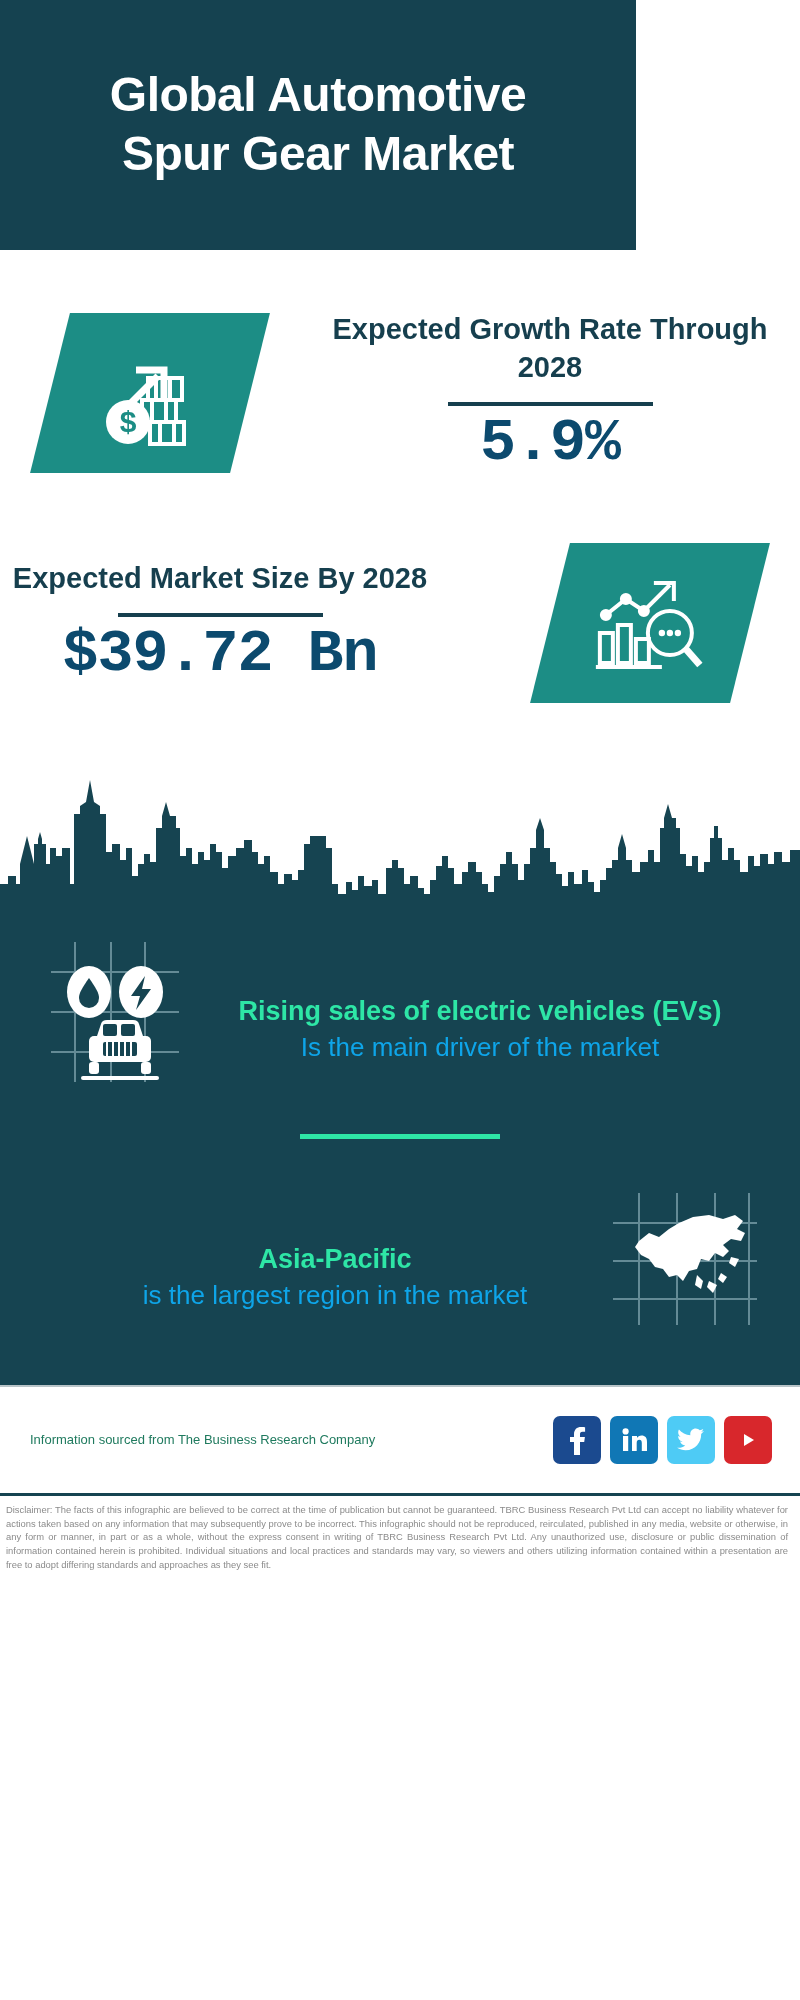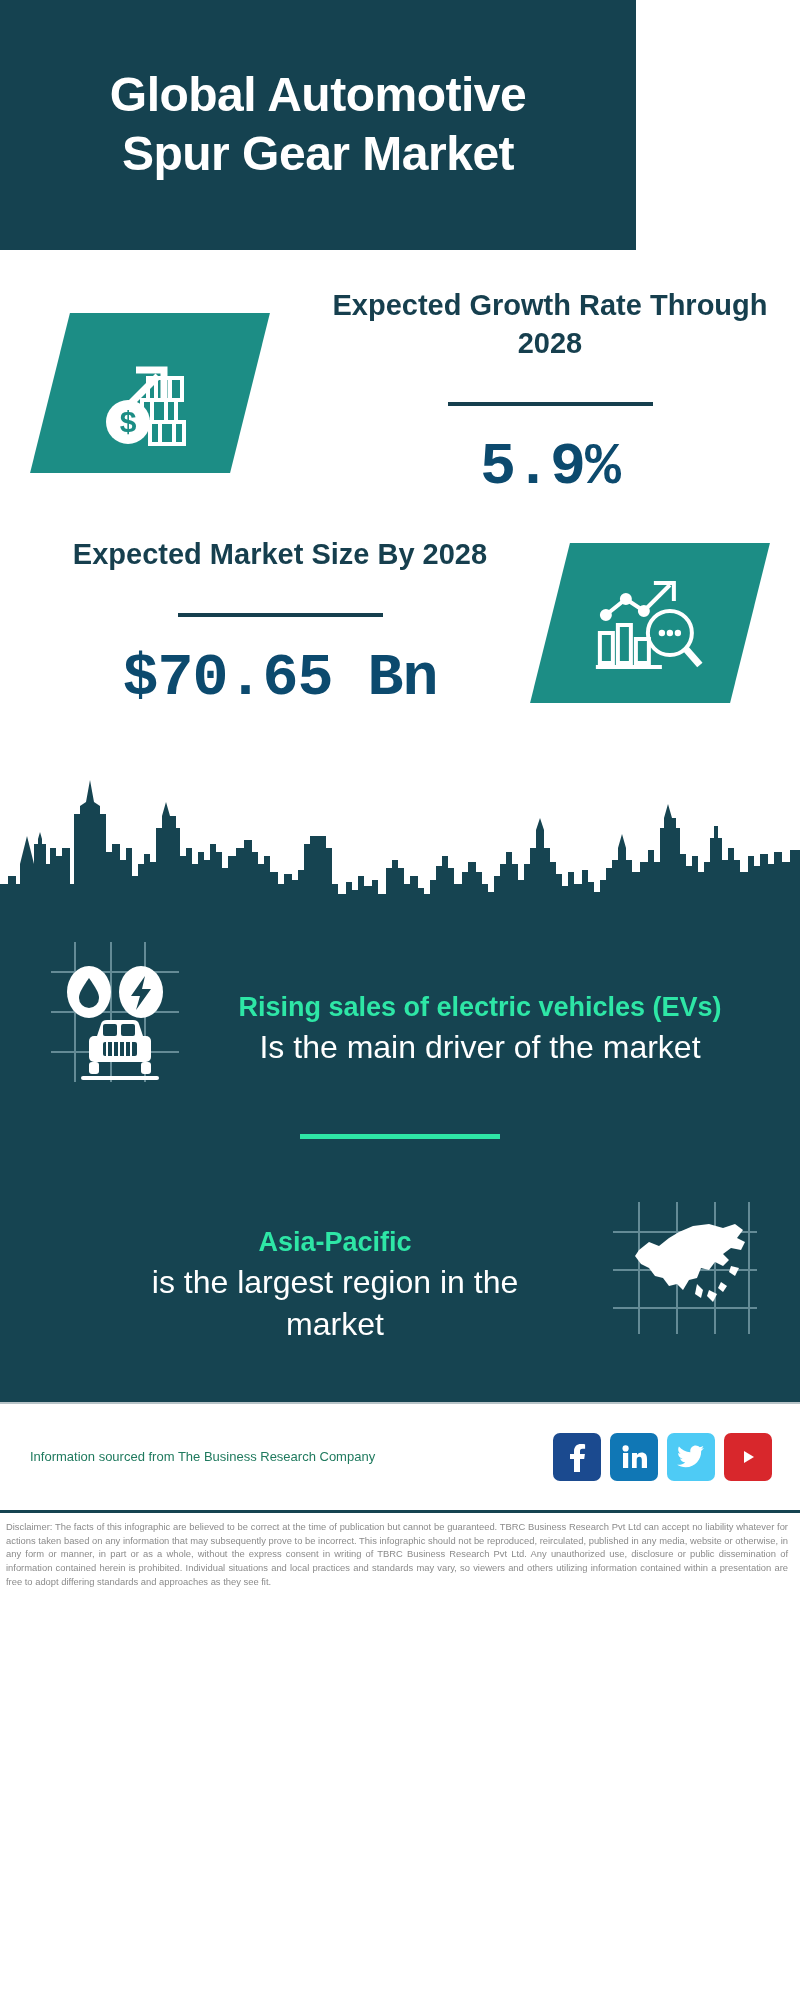--- a/index.html
+++ b/index.html
@@ -35,39 +35,38 @@
     position:relative;
     padding-top:28px;
   }
 
   .stat-row {
     display:flex;
     align-items:center;
     width:800px;
     height:230px;
   }
-  .stat-row.rev { flex-direction:row-reverse; }
+  .stat-row.rev { flex-direction:row-reverse;justify-content:space-between; }
 
   .badge-cell {
     width:300px;
     display:flex; align-items:center; justify-content:center;
   }
   .badge {
     width:200px; height:160px;
     background:#1c8d85;
     transform:skewX(-14deg);
     display:flex; align-items:center; justify-content:center;
   }
   .badge > svg { transform:skewX(14deg); }
 
   .text-cell {
     width:500px;
     display:flex; flex-direction:column; align-items:center;
     text-align:center;
-    gap:24px;
   }
   .stat-row.rev .text-cell { width:440px; }
   .stat-label {
     color:#163f4e;
     font-size:29px;
     font-weight:bold;
     line-height:1.28;
   }
   .stat-rule {
     width:205px; height:4px;
@@ -120,22 +119,22 @@
   .fact-row.rev .fact-text-cell { width:470px; }
 
   .fact-hi {
     color:#2ee6a6;
     font-size:27px;
     font-weight:bold;
     line-height:1.33;
     display:block;
   }
   .fact-sub {
-    color:#ffffff;
-    font-size:32px;
+    color:#0ea5e9;
+    font-size:26px;
     font-weight:normal;
     line-height:1.33;
     display:block;
   }
 
   .green-rule {
     width:200px; height:5px;
     background:#2ee6a6;
     margin:40px auto 42px auto;
   }
@@ -243,21 +242,21 @@
           </g>
           <circle cx="72" cy="62" r="3.2" fill="#ffffff"></circle>
           <circle cx="80" cy="62" r="3.2" fill="#ffffff"></circle>
           <circle cx="88" cy="62" r="3.2" fill="#ffffff"></circle>
         </svg>
       </div>
     </div>
     <div class="text-cell">
       <div class="stat-label">Expected Market Size By 2028</div>
       <div class="stat-rule"></div>
-      <div class="stat-value">$70.65 Bn</div>
+      <div class="stat-value">$39.72 Bn</div>
     </div>
   </div>
 </div>
 
 <div class="skyline-wrap">
   <svg viewBox="0 0 800 185" preserveAspectRatio="none">
     <path fill="#164451" d="M0 185 L0 140 L8 140 L8 132 L16 132 L16 140 L20 140 L20 120 L24 104 L27 92 L30 104 L34 120 L34 100 L38 100 L38 95 L40 88 L42 95 L42 100 L46 100 L46 120 L50 120 L50 104 L56 104 L56 112 L62 112 L62 104 L70 104 L70 140 L74 140 L74 70 L80 70 L80 62 L86 58 L90 36 L94 58 L100 62 L100 70 L106 70 L106 108 L112 108 L112 100 L120 100 L120 116 L126 116 L126 104 L132 104 L132 132 L138 132 L138 120 L144 120 L144 110 L150 110 L150 118 L156 118 L156 84 L162 84 L162 72 L166 58 L170 72 L176 72 L176 84 L180 84 L180 112 L186 112 L186 104 L192 104 L192 120 L198 120 L198 108 L204 108 L204 116 L210 116 L210 100 L216 100 L216 108 L222 108 L222 124 L228 124 L228 112 L236 112 L236 104 L244 104 L244 96 L252 96 L252 108 L258 108 L258 120 L264 120 L264 112 L270 112 L270 128 L278 128 L278 140 L284 140 L284 130 L292 130 L292 136 L298 136 L298 126 L304 126 L304 100 L310 100 L310 92 L326 92 L326 104 L332 104 L332 140 L338 140 L338 150 L346 150 L346 138 L352 138 L352 146 L358 146 L358 132 L364 132 L364 142 L372 142 L372 136 L378 136 L378 150 L386 150 L386 124 L392 124 L392 116 L398 116 L398 124 L404 124 L404 140 L410 140 L410 132 L418 132 L418 144 L424 144 L424 150 L430 150 L430 136 L436 136 L436 122 L442 122 L442 112 L448 112 L448 124 L454 124 L454 140 L462 140 L462 128 L468 128 L468 118 L476 118 L476 128 L482 128 L482 140 L488 140 L488 148 L494 148 L494 132 L500 132 L500 120 L506 120 L506 108 L512 108 L512 120 L518 120 L518 136 L524 136 L524 120 L530 120 L530 104 L536 104 L536 86 L540 74 L544 86 L544 104 L550 104 L550 118 L556 118 L556 130 L562 130 L562 142 L568 142 L568 128 L574 128 L574 140 L582 140 L582 126 L588 126 L588 138 L594 138 L594 148 L600 148 L600 136 L606 136 L606 124 L612 124 L612 116 L618 116 L618 104 L622 90 L626 104 L626 116 L632 116 L632 128 L640 128 L640 118 L648 118 L648 106 L654 106 L654 118 L660 118 L660 84 L664 84 L664 74 L668 60 L672 74 L676 74 L676 84 L680 84 L680 110 L686 110 L686 122 L692 122 L692 112 L698 112 L698 128 L704 128 L704 118 L710 118 L710 94 L714 94 L714 82 L718 82 L718 94 L722 94 L722 116 L728 116 L728 104 L734 104 L734 116 L740 116 L740 128 L748 128 L748 112 L754 112 L754 122 L760 122 L760 110 L768 110 L768 120 L774 120 L774 108 L782 108 L782 118 L790 118 L790 106 L800 106 L800 185 Z"></path>
   </svg>
 </div>
 

